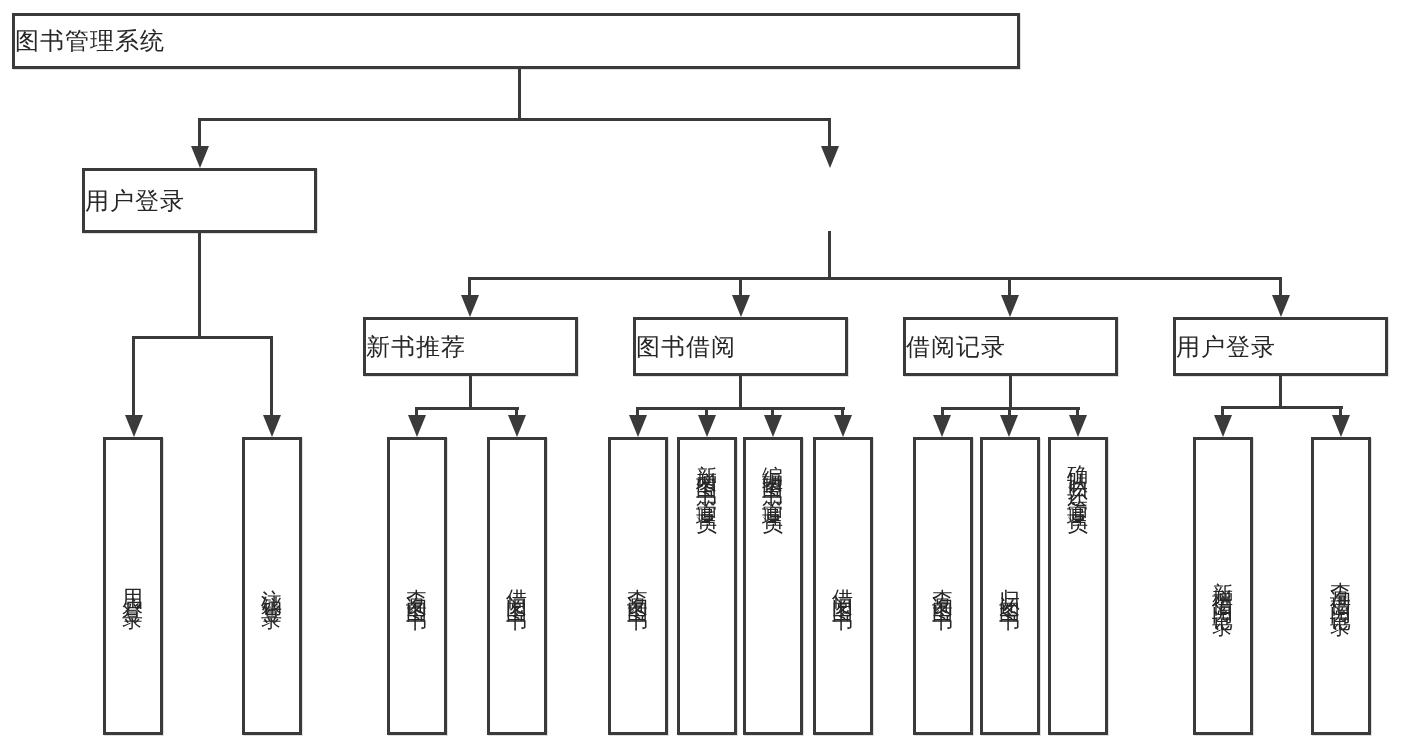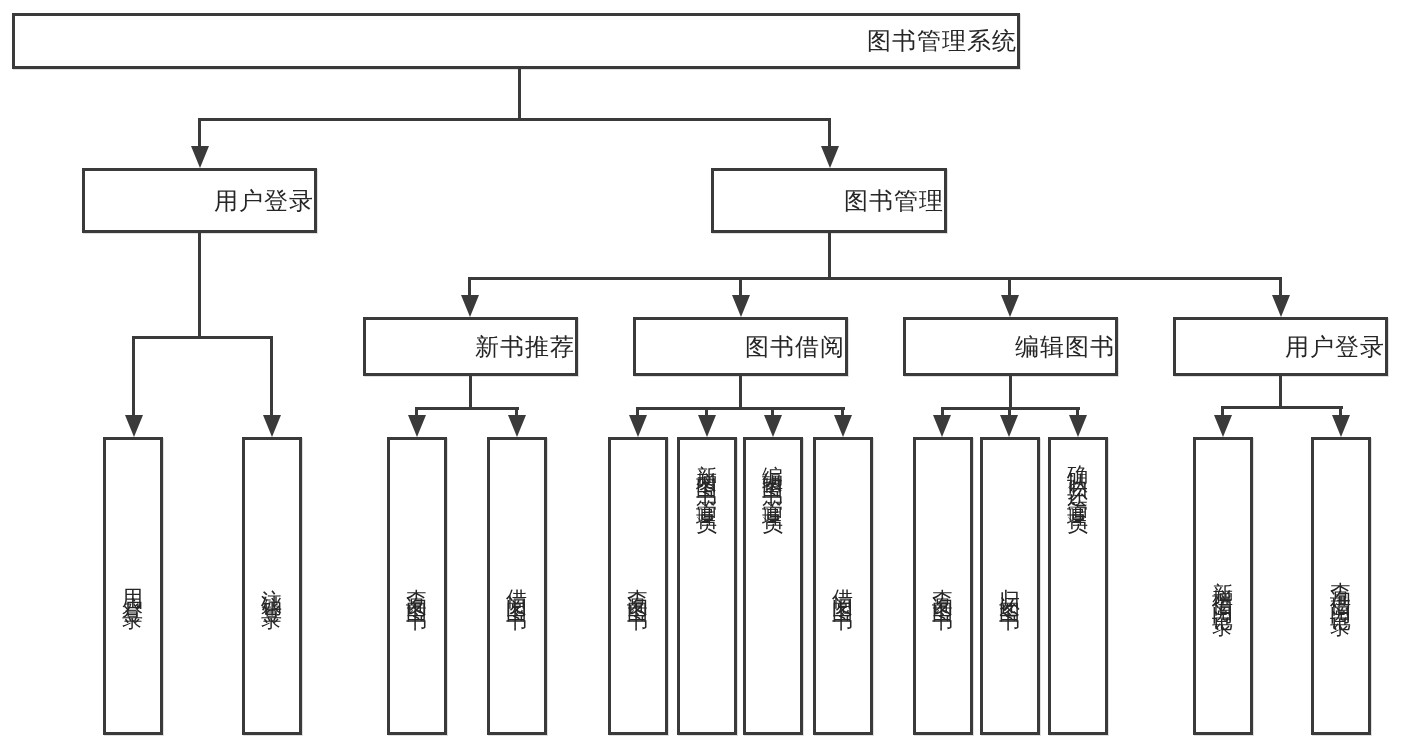--- a/index.html
+++ b/index.html
@@ -11,21 +11,21 @@
     font-family: "Liberation Sans", "DejaVu Sans", sans-serif;
     overflow: hidden;
   }
   .box {
     position: absolute;
     box-sizing: border-box;
     background: #ffffff;
     border: 3px solid #3a3a3a;
     display: flex;
     align-items: center;
-    justify-content: flex-end;
+    justify-content: flex-start;
     color: #262626;
     box-shadow: 1px 1px 0 rgba(0,0,0,0.12);
   }
   .hbox { font-size: 24px; letter-spacing: 1px; }
   .vbox {
     writing-mode: vertical-rl;
     text-orientation: mixed;
     font-size: 21px;
     letter-spacing: 7px;
     line-height: 1;
@@ -63,23 +63,20 @@
   <div class="line" style="left:518px; top:68px; width:3px; height:50px;"></div>
   <div class="line" style="left:198px; top:118px; width:633px; height:3px;"></div>
   <div class="line" style="left:198px; top:118px; width:3px; height:30px;"></div>
   <div class="line" style="left:828px; top:118px; width:3px; height:30px;"></div>
   <div class="arrow" style="left:191px; top:146px;"></div>
   <div class="arrow" style="left:821px; top:146px;"></div>
 
   <div class="box hbox" style="left:82px; top:168px; width:235px; height:65px;">
     <span>用户登录</span>
   </div>
-  <div class="box hbox" style="left:711px; top:168px; width:236px; height:65px;">
-    <span>图书管理</span>
-  </div>
 
   <div class="line" style="left:198px; top:231px; width:3px; height:105px;"></div>
   <div class="line" style="left:132px; top:336px; width:141px; height:3px;"></div>
   <div class="line" style="left:132px; top:336px; width:3px; height:81px;"></div>
   <div class="line" style="left:270px; top:336px; width:3px; height:81px;"></div>
   <div class="arrow" style="left:125px; top:415px;"></div>
   <div class="arrow" style="left:263px; top:415px;"></div>
 
   <div class="line" style="left:828px; top:231px; width:3px; height:46px;"></div>
   <div class="line" style="left:468px; top:277px; width:814px; height:3px;"></div>
@@ -92,21 +89,21 @@
   <div class="arrow" style="left:1001px; top:295px;"></div>
   <div class="arrow" style="left:1272px; top:295px;"></div>
 
   <div class="box hbox" style="left:633px; top:317px; width:215px; height:59px;">
     <span>图书借阅</span>
   </div>
   <div class="box hbox" style="left:363px; top:317px; width:215px; height:59px;">
     <span>新书推荐</span>
   </div>
   <div class="box hbox" style="left:903px; top:317px; width:215px; height:59px;">
-    <span>编辑图书</span>
+    <span>借阅记录</span>
   </div>
   <div class="box hbox" style="left:1173px; top:317px; width:215px; height:59px;">
     <span>用户登录</span>
   </div>
 
   <div class="line" style="left:469px; top:374px; width:3px; height:33px;"></div>
   <div class="line" style="left:415px; top:407px; width:104px; height:3px;"></div>
   <div class="line" style="left:415px; top:407px; width:3px; height:10px;"></div>
   <div class="line" style="left:515px; top:407px; width:3px; height:10px;"></div>
   <div class="arrow" style="left:408px; top:415px;"></div>

